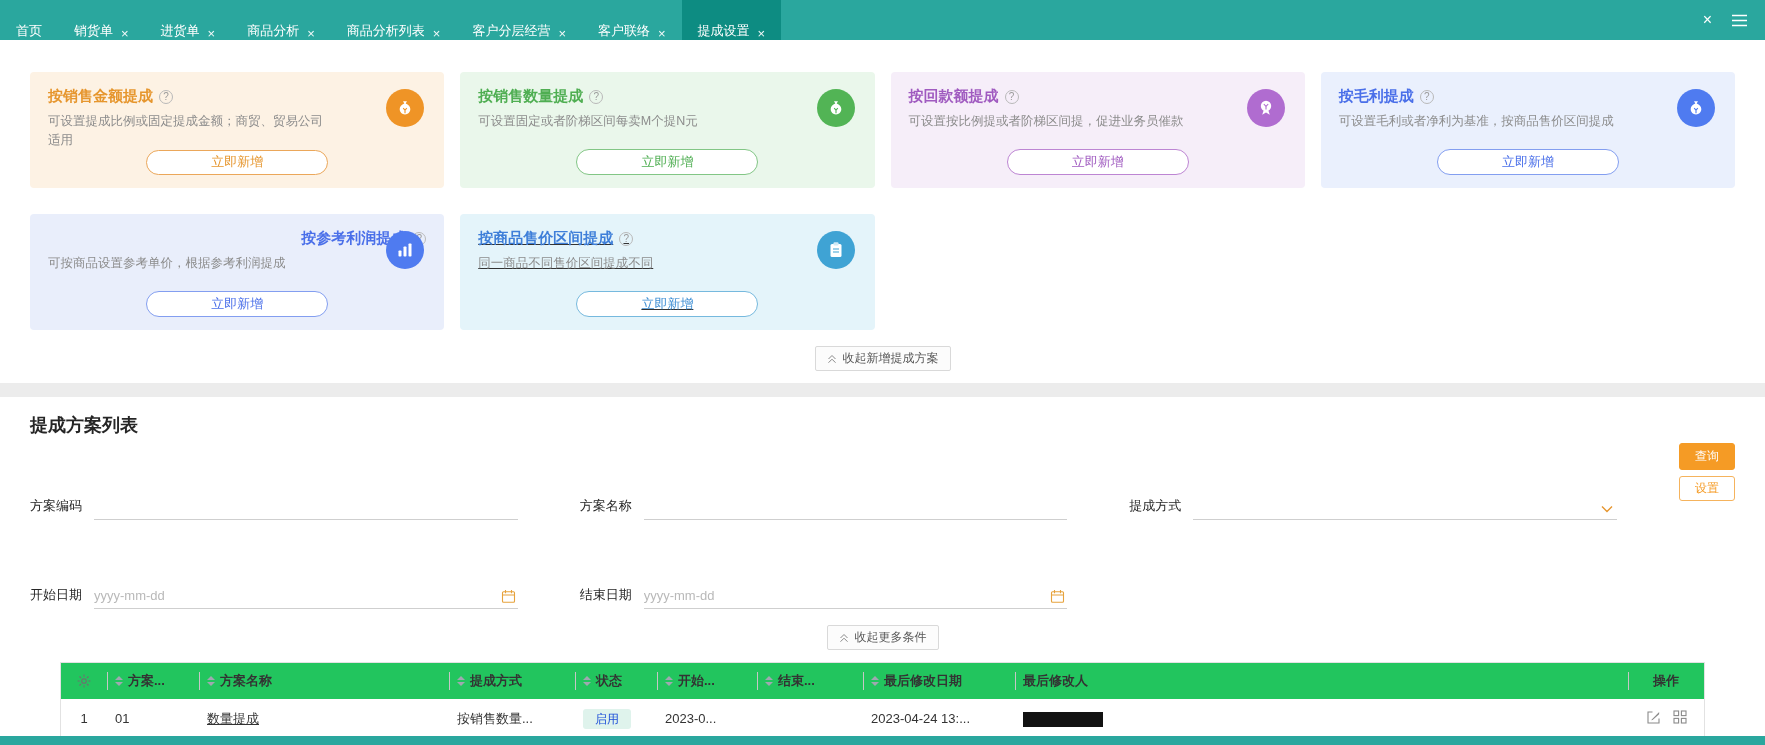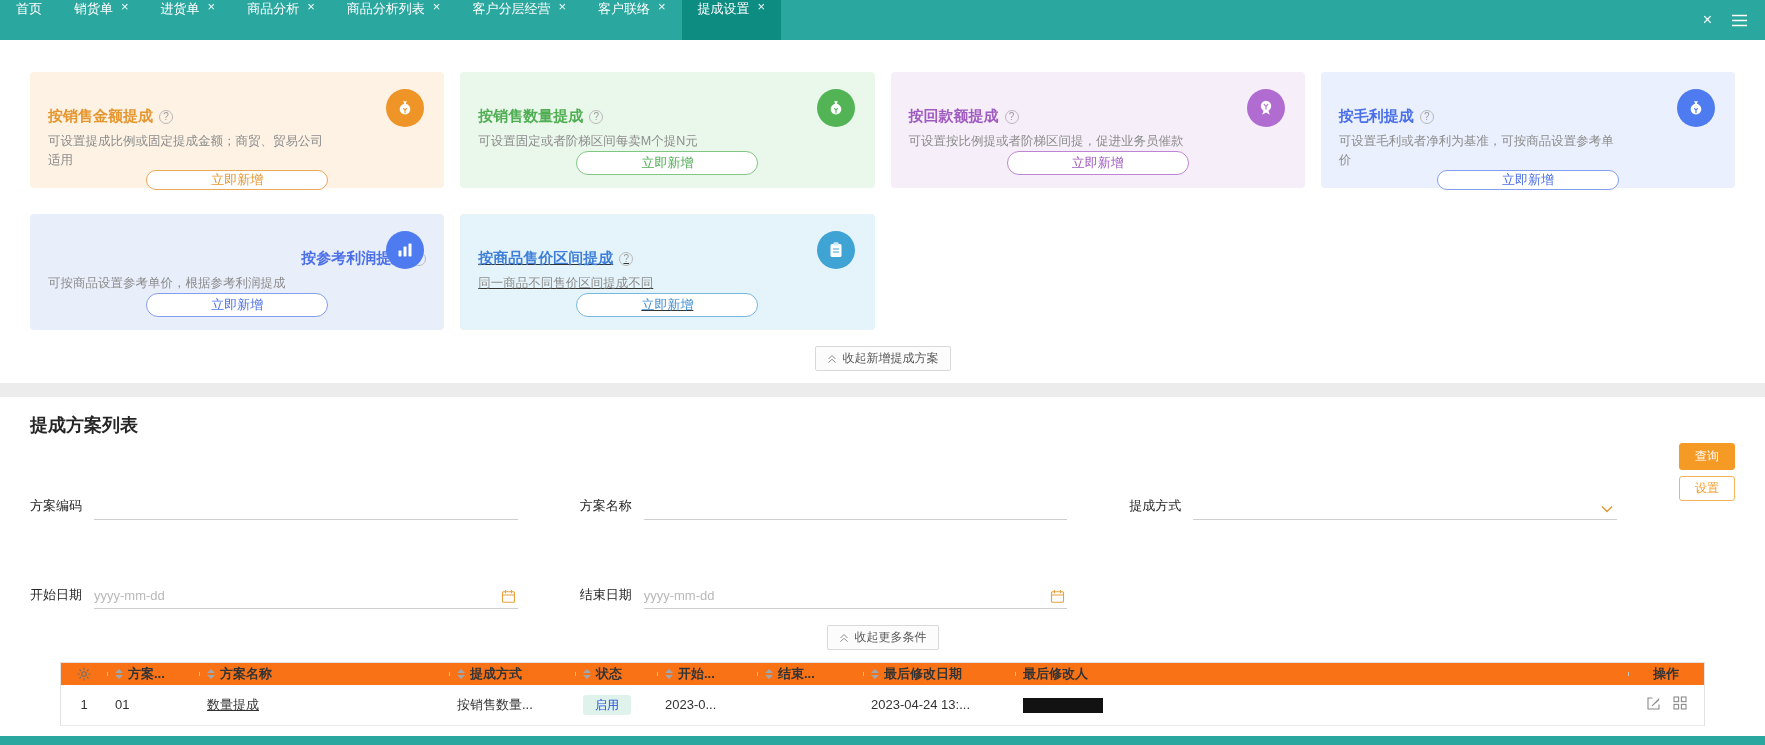--- a/index.html
+++ b/index.html
@@ -9,34 +9,34 @@
     background:#ffffff;
     position:relative;
     overflow:hidden;
     color:#333;
   }
 
   
   .tabbar{
     height:40px; background:#2aa79e; display:flex; align-items:stretch; color:#fff;
   }
-  .tab{ display:flex; align-items:flex-start; padding:0 16px; font-size:13px; cursor:pointer; white-space:nowrap; }
+  .tab{ display:flex; align-items:flex-end; padding:0 16px; font-size:13px; cursor:pointer; white-space:nowrap; }
   .tab.active{ background:#0d8c82; }
   .tab .x{ margin-left:8px; font-size:13px; opacity:.95; line-height:1; }
   .tabbar-right{ margin-left:auto; display:flex; align-items:center; gap:20px; padding-right:18px; }
   .tb-x{ font-size:16px; line-height:1; cursor:pointer; }
   .tb-menu{ display:inline-flex; cursor:pointer; }
 
   
   .cards{ margin:32px 30px 0; display:grid; grid-template-columns:repeat(4,1fr); gap:26px 16px; }
   .card{
     position:relative; border-radius:4px; padding:15px 18px 13px; height:116px;
     display:flex; flex-direction:column;
   }
-  .card h3{ font-size:15px; font-weight:700; display:flex; align-items:center; gap:6px;margin-top:20px; }
+  .card h3{ font-size:15px; font-weight:700; display:flex; align-items:center; gap:6px; }
   .help{
     width:14px; height:14px; border:1px solid #b9b9b9; border-radius:50%;
     color:#9a9a9a; font-size:10px; font-weight:400;
     display:inline-flex; align-items:center; justify-content:center; cursor:pointer; flex:none;
   }
   .card p{ margin-top:6px; font-size:12.5px; color:#8c8c8c; line-height:1.5; width:74%; }
   .new-btn{
     margin:auto auto 0; display:block; width:182px; height:26px; border-radius:13px;
     background:#fff; font-size:13px; cursor:pointer;
   }
@@ -84,21 +84,21 @@
   .f-date .f-input{ padding-right:22px; }
   .cal{ position:absolute; right:2px; bottom:5px; display:inline-flex; cursor:pointer; }
 
   .filter-actions{ position:absolute; right:30px; top:46px; display:flex; flex-direction:column; gap:6px; }
   .btn-query{ background:#f59b25; color:#fff; border:1px solid #f59b25; border-radius:3px; font-size:12px; padding:4px 15px; cursor:pointer; }
   .btn-setting{ background:#fff; color:#f59b25; border:1px solid #f5b35d; border-radius:3px; font-size:12px; padding:3px 15px; cursor:pointer; }
 
   
   .grid-table{ margin:8px 30px 0; border:1px solid #e2e2e2; border-bottom:none; }
   table{ width:100%; border-collapse:collapse; font-size:13px; color:#333; table-layout:fixed; }
-  thead th{ background:#f97316; height:22px; font-weight:700; text-align:center; padding:0 8px; position:relative; }
+  thead th{ background:#22c55e; height:36px; font-weight:700; text-align:center; padding:0 8px; position:relative; }
   thead th:not(:first-child)::before{
     content:""; position:absolute; left:0; top:9px; bottom:9px; width:1px; background:#c6c6c6;
   }
   .th-in{ display:flex; align-items:center; gap:5px; overflow:hidden; white-space:nowrap; }
   .th-center{ justify-content:center; }
   tbody td{ height:40px; padding:0 8px; border-bottom:1px solid #ececec; background:#fff; white-space:nowrap; overflow:hidden; }
   .td-center{ text-align:center; }
   .sort{ display:inline-flex; flex-direction:column; gap:2px; flex:none; }
   .sort i{ width:0; height:0; border-left:4px solid transparent; border-right:4px solid transparent; }
   .sort .up{ border-bottom:4px solid #9fa8b0; }
@@ -205,21 +205,21 @@
           <path d="M7.8 6l2.2 2.4L12.2 6M10 8.4v3" stroke="#b06cd0" stroke-width="1.1" fill="none"></path>
         </svg>
     </span>
   </div>
 
   <div class="card c-blue">
     <h3>
       <span>按毛利提成</span>
       <span class="help">?</span>
     </h3>
-    <p>可设置毛利或者净利为基准，可按商品设置参考单价</p>
+    <p>可设置毛利或者净利为基准，按商品售价区间提成</p>
     <button class="new-btn">立即新增</button>
     <span class="badge-icon">
       <svg width="20" height="20" viewBox="0 0 20 20">
           <path d="M8 3.2h4l-1.3 2.3c2.7.9 4.6 3 4.6 5.6 0 3.2-2.4 5.4-5.3 5.4S4.7 14.3 4.7 11.1c0-2.6 1.9-4.7 4.6-5.6z" fill="#fff"></path>
           <path d="M8.2 10.2l1.8 2 1.8-2M10 12.2v3" stroke="#4f7bf0" stroke-width="1.1" fill="none"></path>
         </svg>
     </span>
   </div>
 
   <div class="card c-indigo">

